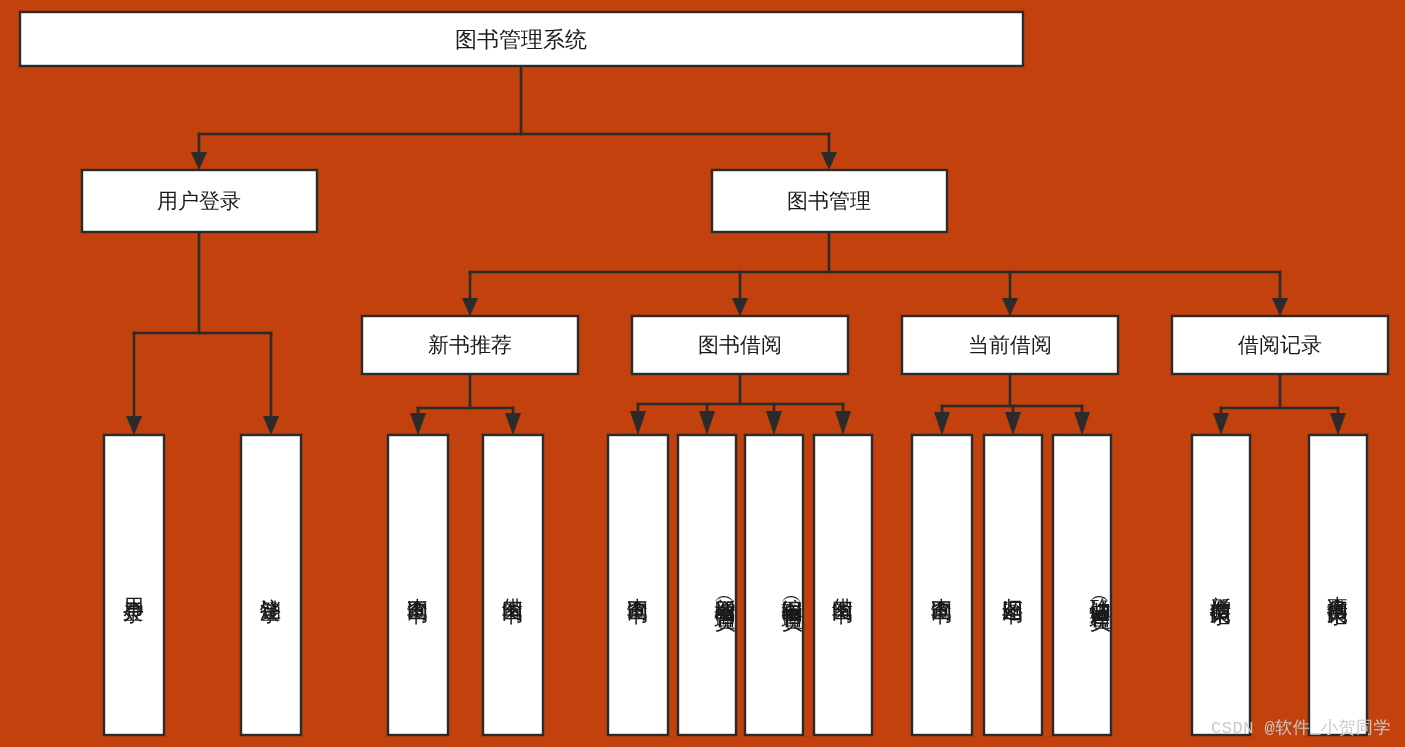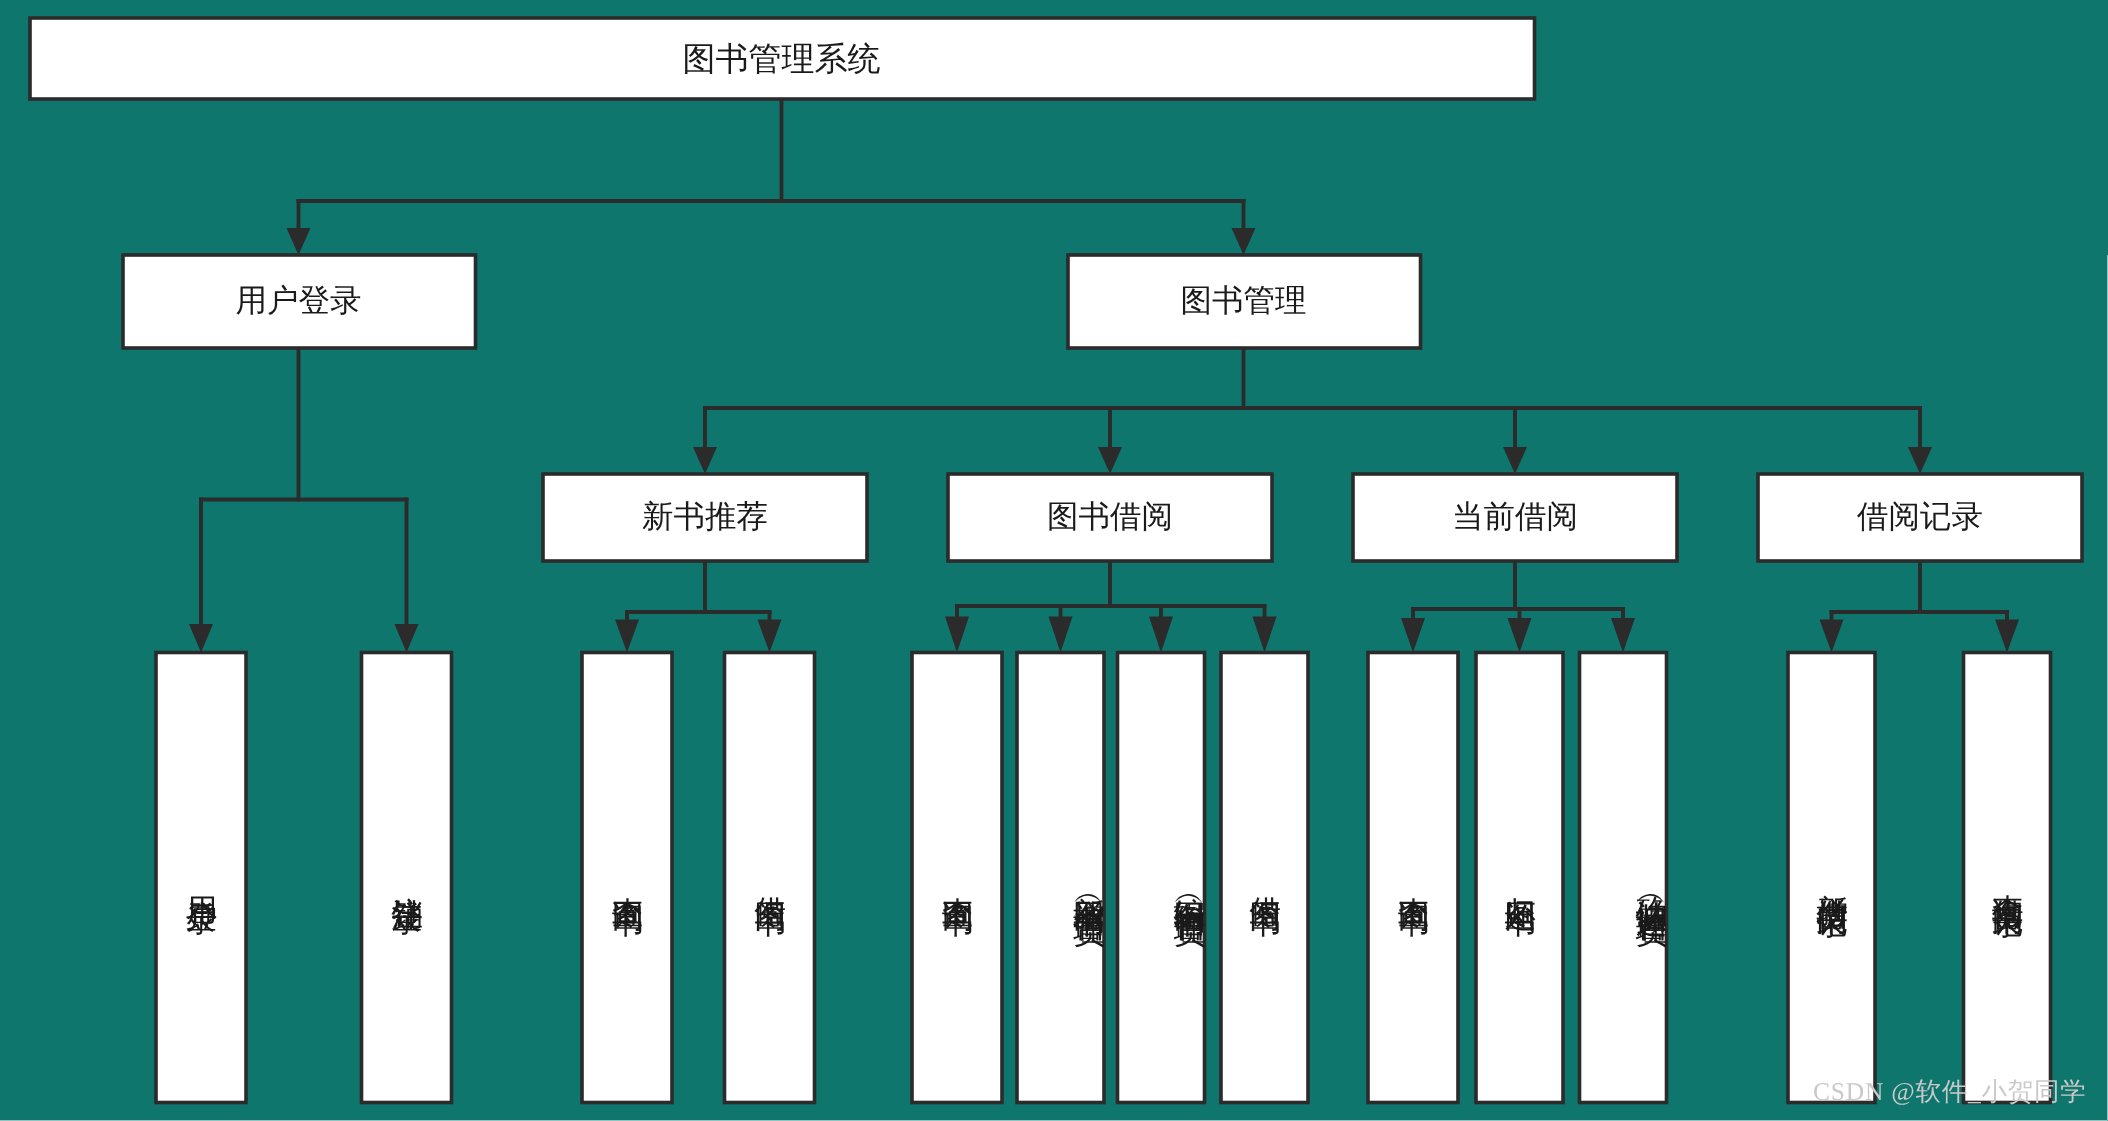--- a/index.html
+++ b/index.html
@@ -7,21 +7,21 @@
     padding: 0;
     background: #ffffff;
   }
   body {
     font-family: "Liberation Sans", "DejaVu Sans", sans-serif;
   }
   #diagram-root {
     position: relative;
     width: 1405px;
     height: 747px;
-    background: #0f766e;
+    background: #c2410c;
     overflow: hidden;
   }
   #diagram-svg {
     position: absolute;
     top: 0;
     left: 0;
     width: 1405px;
     height: 747px;
   }
   .node-box {
@@ -66,21 +66,21 @@
     display: flex;
     align-items: center;
     justify-content: center;
     white-space: nowrap;
     pointer-events: none;
   }
   #watermark {
     position: absolute;
     right: 14px;
     bottom: 8px;
-    font-family: Liberation Serif, serif;
+    font-family: Liberation Mono, monospace;
     font-size: 17px;
     color: #c9c9c9;
     letter-spacing: 0.5px;
     white-space: nowrap;
   }
 </style>
 </head>
 <body>
 
 <div id="diagram-root">

